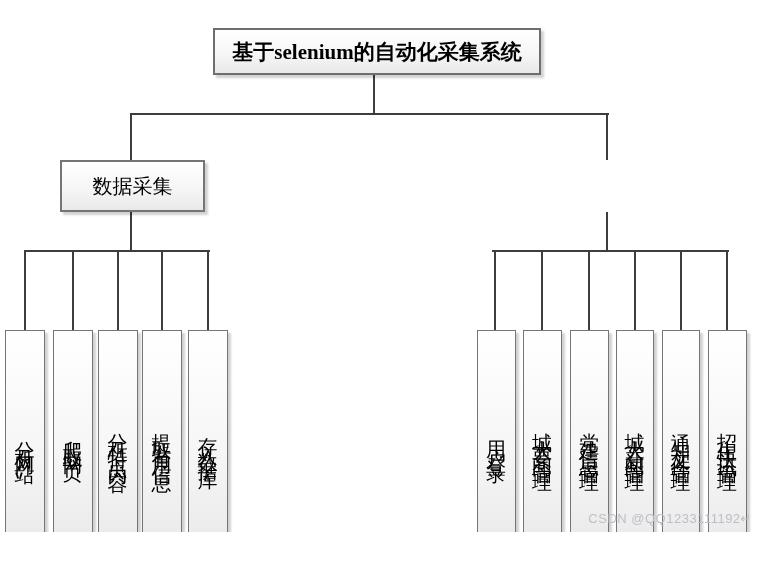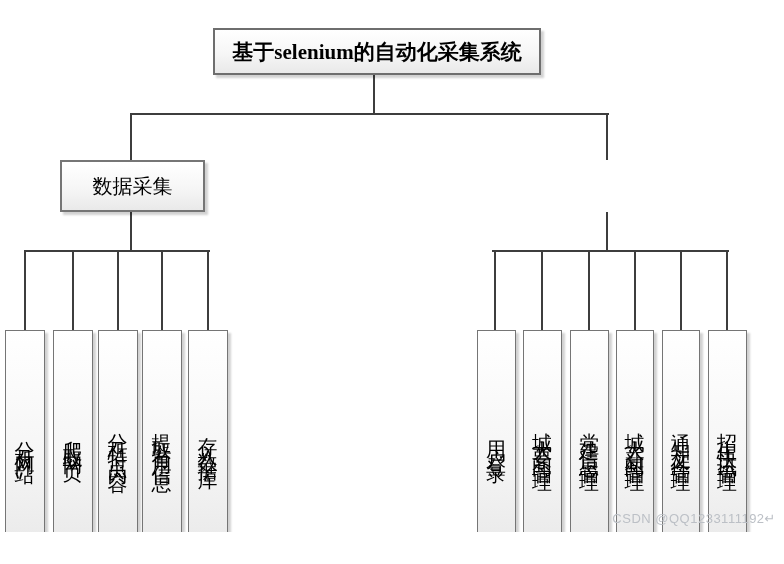--- a/index.html
+++ b/index.html
@@ -18,21 +18,21 @@
   .root{left:213px;top:28px;width:328px;height:47px;font-size:21px;font-weight:bold;border-color:#6e6e6e;}
   .b0{left:60px;top:160px;width:145px;height:52px;font-size:20px;}
   .b1{left:535px;top:160px;width:145px;height:52px;font-size:20px;}
   .leaf{top:330px;height:222px;font-size:20px;border-width:1.5px;}
   .leaf .vtext{writing-mode:vertical-rl;text-orientation:upright;letter-spacing:8px;line-height:1;}
   .lf0{left:5px;width:40px}.lf1{left:53px;width:40px}.lf2{left:98px;width:40px}
   .lf3{left:142px;width:40px}.lf4{left:188px;width:40px}
   .rf0{left:477px;width:39px}.rf1{left:523px;width:39px}.rf2{left:570px;width:39px}
   .rf3{left:616px;width:38px}.rf4{left:662px;width:38px}.rf5{left:708px;width:39px}
   .wm{
-    position:absolute;right:8px;bottom:6px;z-index:6;
+    position:absolute;right:32px;bottom:6px;z-index:6;
     font-family:"Liberation Sans","DejaVu Sans",sans-serif;
     font-size:13px;color:#bcc0c6;letter-spacing:0.5px;white-space:nowrap;
   }
   .corner{position:absolute;left:54px;top:-8px;font-size:20px;color:#555;font-family:"DejaVu Sans Mono",monospace;}
 </style>
 </head>
 <body>
 
 <div class="canvas">
 

